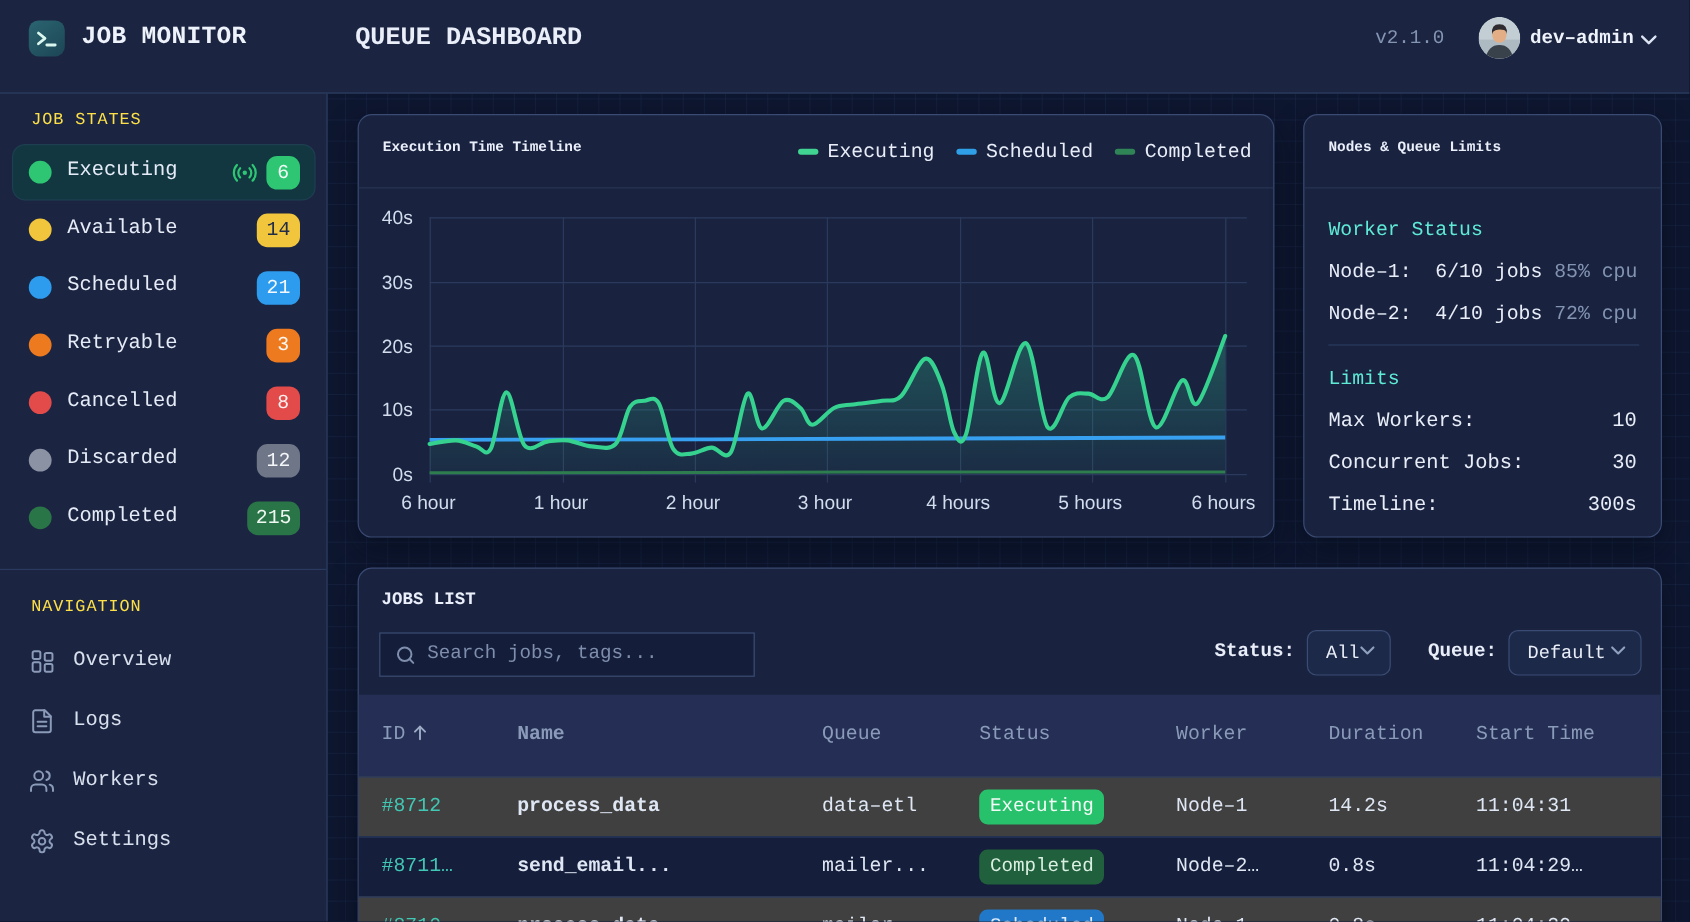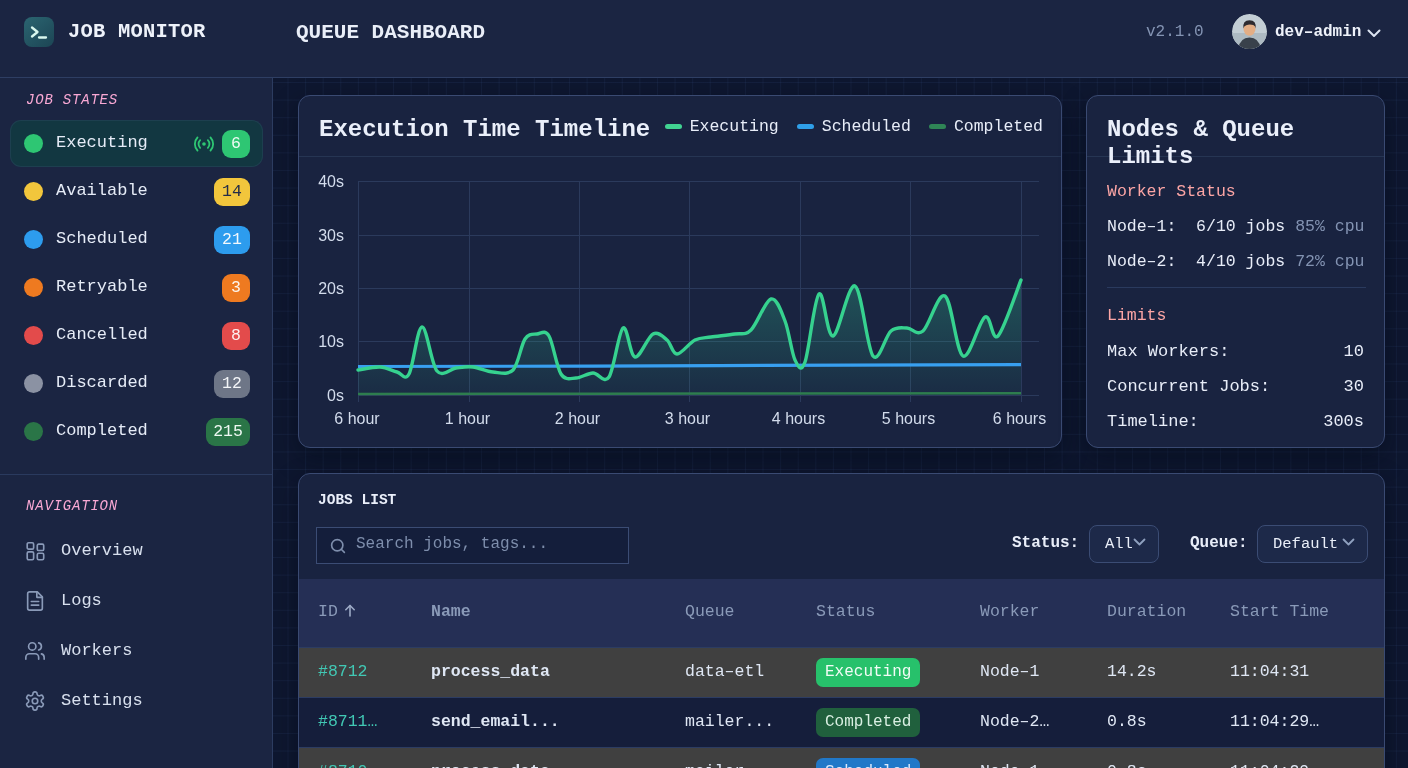--- a/index.html
+++ b/index.html
@@ -15,43 +15,43 @@
 .logo { position:absolute; left:24px; top:17px; width:30px; height:30px; border-radius:8px;
   background:linear-gradient(140deg,#2b6571,#1c4554); }
 .brand { position:absolute; left:68px; top:20px; font-size:20.5px; font-weight:bold; letter-spacing:0.2px; color:#eef2fa; }
 .pagetitle { position:absolute; left:296px; top:21px; font-size:21px; font-weight:bold; color:#e9eef8; }
 .ver { position:absolute; left:1146px; top:23px; font-size:16px; color:#8494b3; }
 .avatar { position:absolute; left:1232px; top:14px; width:35px; height:35px; border-radius:50%; overflow:hidden; }
 .uname { position:absolute; left:1275px; top:23px; font-size:16px; font-weight:bold; color:#eef2fa; }
 .uchev { position:absolute; left:1367px; top:25px; }
 
 .sidebar { position:absolute; left:0; top:65px; width:273px; height:703px; background:#1b2542; border-right:1px solid #2c3c60; z-index:4; }
-.sec-label { position:absolute; left:26px; font-size:14px; letter-spacing:0.8px; color:#f9a8d4;font-style:italic; }
+.sec-label { position:absolute; left:26px; font-size:14px; letter-spacing:0.8px; color:#fde047; }
 .jitem { position:absolute; left:11px; width:251px; height:45px; border-radius:10px; }
 .jitem.active { background:#123741; box-shadow:0 0 0 1px rgba(46,198,150,0.16); }
 .jdot { position:absolute; left:13px; top:13px; width:19px; height:19px; border-radius:50%; }
 .jname { position:absolute; left:45px; top:12px; font-size:17px; color:#e6ecf7; }
 .jbadge { position:absolute; top:9px; height:28px; border-radius:9px; font-size:16.5px; line-height:28px; text-align:center; }
 .radio-ic { position:absolute; left:182px; top:12px; }
 .divider { position:absolute; left:0; width:272px; height:1px; background:#2a3a5e; }
 .nitem { position:absolute; left:24px; height:26px; }
 .nlabel { position:absolute; left:37px; top:1px; font-size:17px; color:#d8e0ee; }
 
 .card { position:absolute; background:#192340; border:1px solid #3a4a72; border-radius:12px; z-index:3; box-shadow:0 10px 26px rgba(3,8,20,0.45); }
 .card-h { position:absolute; left:0; top:0; right:0; height:61px; border-bottom:1px solid #263553; }
-.card-title { position:absolute; left:20px; top:20px; font-size:24px; font-weight:bold; color:#eaeffa; }
+.card-title { position:absolute; left:20px; top:20px; font-size:12px; font-weight:bold; color:#eaeffa; }
 
 #chartcard { left:298px; top:95px; width:764px; height:353px; }
 .legend { position:absolute; right:18px; top:21px; display:flex; gap:18px; font-size:16.5px; color:#e8edf8; }
 .legend .it { display:flex; align-items:center; gap:8px; }
 .legend .dash { width:17px; height:5px; border-radius:3px; }
 
 #nodescard { left:1086px; top:95px; width:299px; height:353px;padding-left:28px; }
 .nrow { position:absolute; left:20px; right:20px; font-size:17px; color:#e8edf8; display:flex; justify-content:space-between; white-space:nowrap; }
-.graylab { position:absolute; left:20px; font-size:16.5px; color:#fca5a5; }
+.graylab { position:absolute; left:20px; font-size:16.5px; color:#5eead4; }
 .gr { color:#8393b2; }
 
 #jobscard { left:298px; top:473px; width:1087px; height:420px; }
 .search { position:absolute; left:17px; top:53px; width:313px; height:37px; border:1px solid #3b4c74; border-radius:0; background:#141e3b; }
 .search .ph { position:absolute; left:39px; top:7px; font-size:16px; color:#7e8eac; }
 .flabel { position:absolute; top:60px; font-size:16px; font-weight:bold; color:#e8edf8; }
 .select { position:absolute; top:51px; height:38px; border:1px solid #3b4c74; border-radius:8px; background:#1d2949; font-size:16px; color:#e9eef8; }
 .select .txt { position:absolute; left:15px; top:9px; font-size:15.5px; }
 .select .chev { position:absolute; right:12px; top:12px; }
 .thead { position:absolute; left:0; top:105px; width:1085px; height:68px; background:#252f55; }

